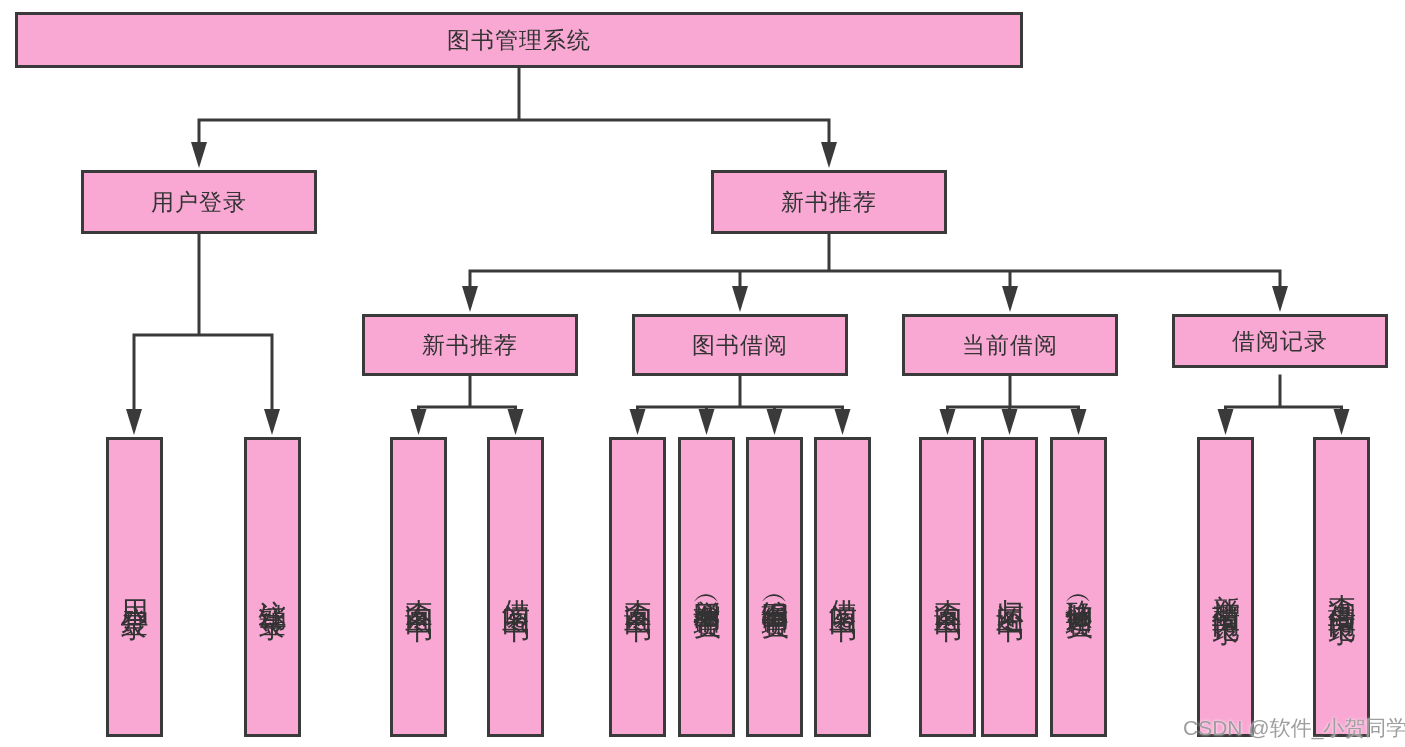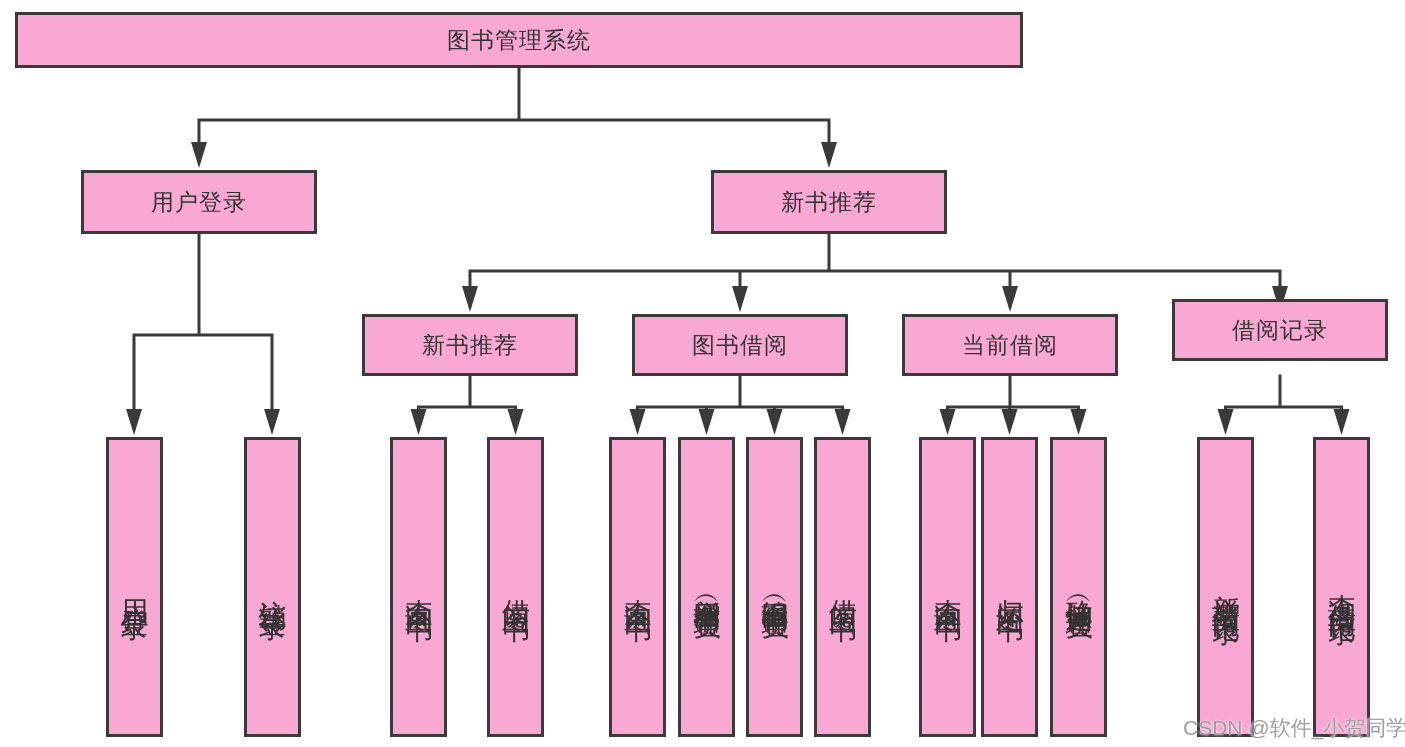--- a/index.html
+++ b/index.html
@@ -101,21 +101,21 @@
 
   <div class="box" style="left:632px;top:314px;width:216px;height:62px;">
     <span class="hlabel">图书借阅</span>
   </div>
   <div class="box" style="left:362px;top:314px;width:216px;height:62px;">
     <span class="hlabel">新书推荐</span>
   </div>
   <div class="box" style="left:902px;top:314px;width:216px;height:62px;align-items:center;">
     <span class="hlabel">当前借阅</span>
   </div>
-  <div class="box" style="left:1172px;top:299px;width:216px;height:62px;">
+  <div class="box" style="left:1172px;top:314px;width:216px;height:54px;">
     <span class="hlabel">借阅记录</span>
   </div>
 
   <div class="box leaf" style="left:105.5px;top:437px;width:57px;height:300px;">
     <span class="vlabel">用户登录</span>
   </div>
   <div class="box leaf" style="left:243.5px;top:437px;width:57px;height:300px;">
     <span class="vlabel">注销登录</span>
   </div>
 

